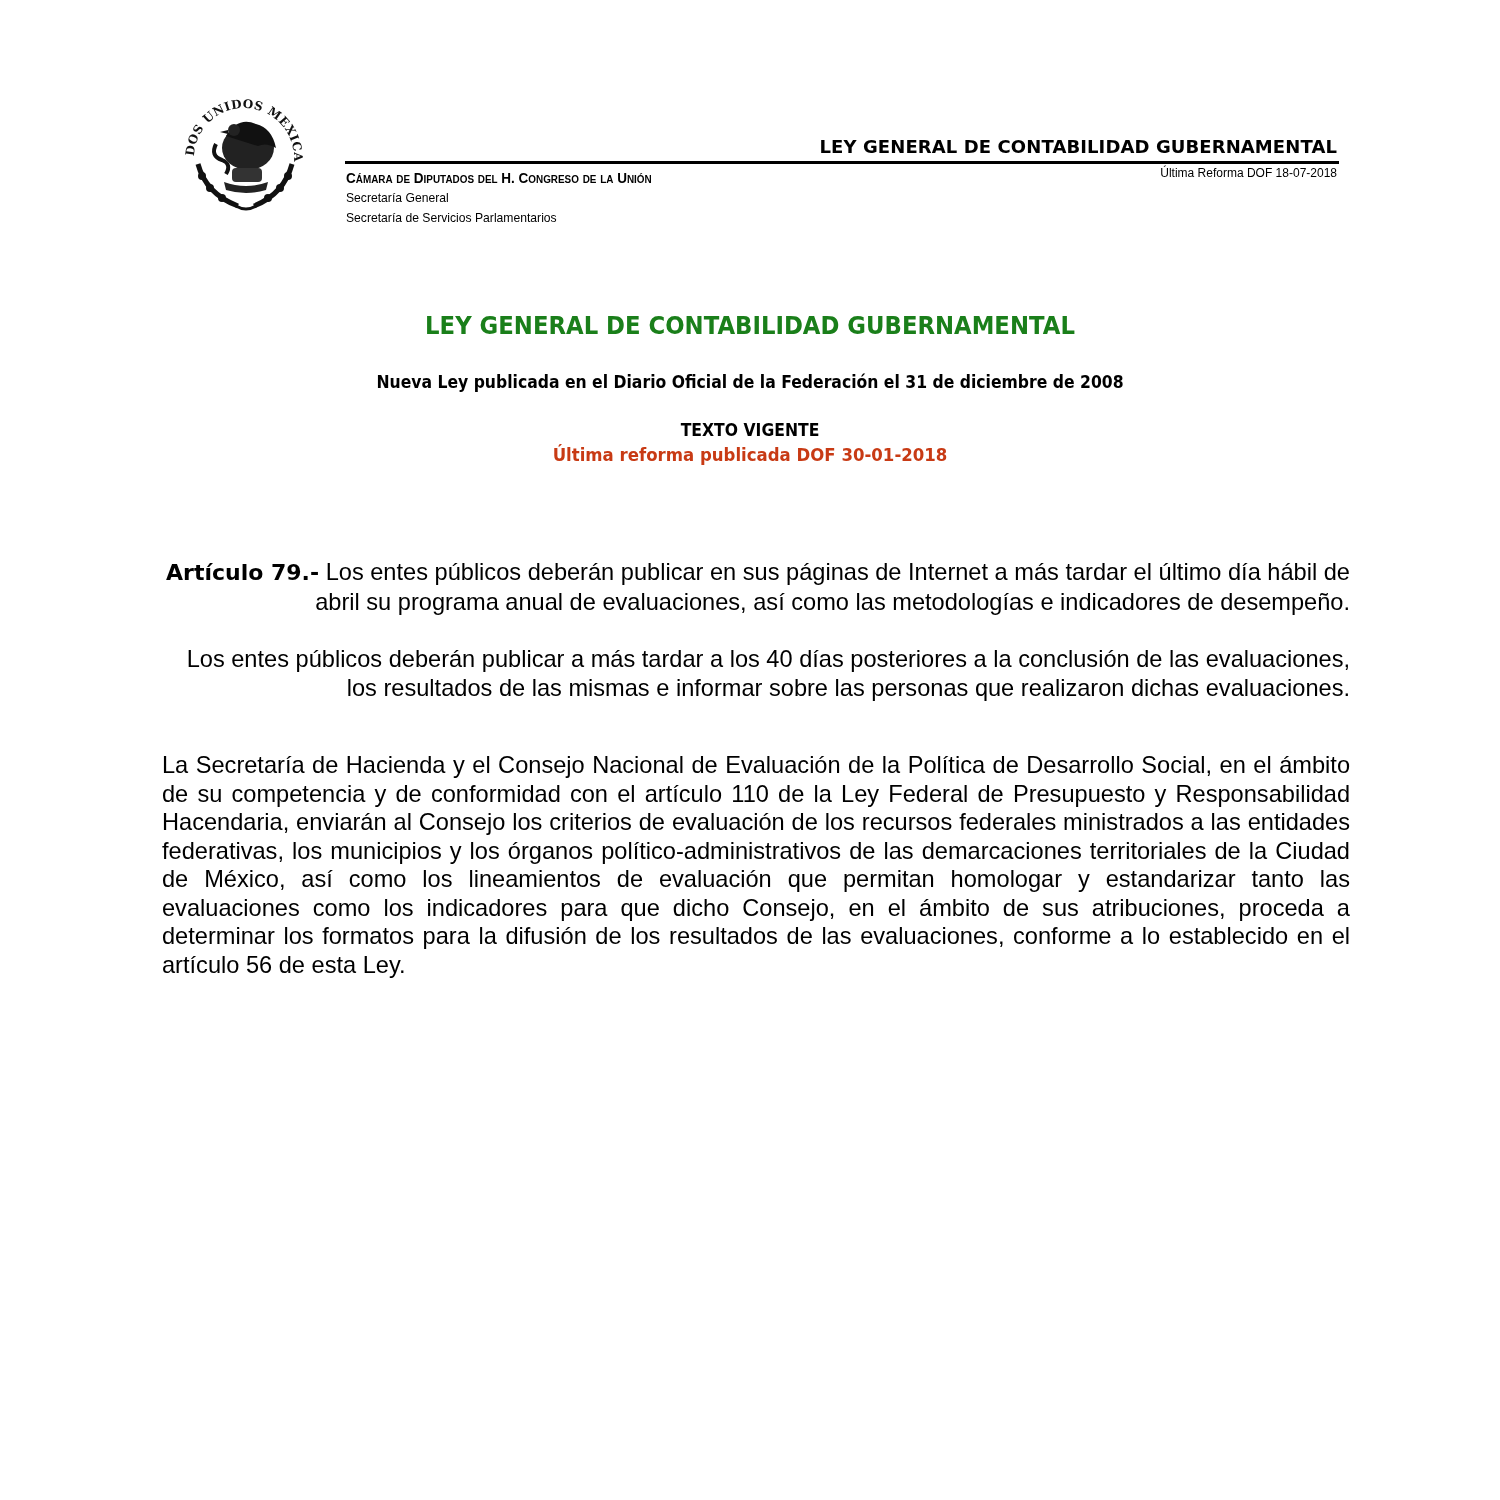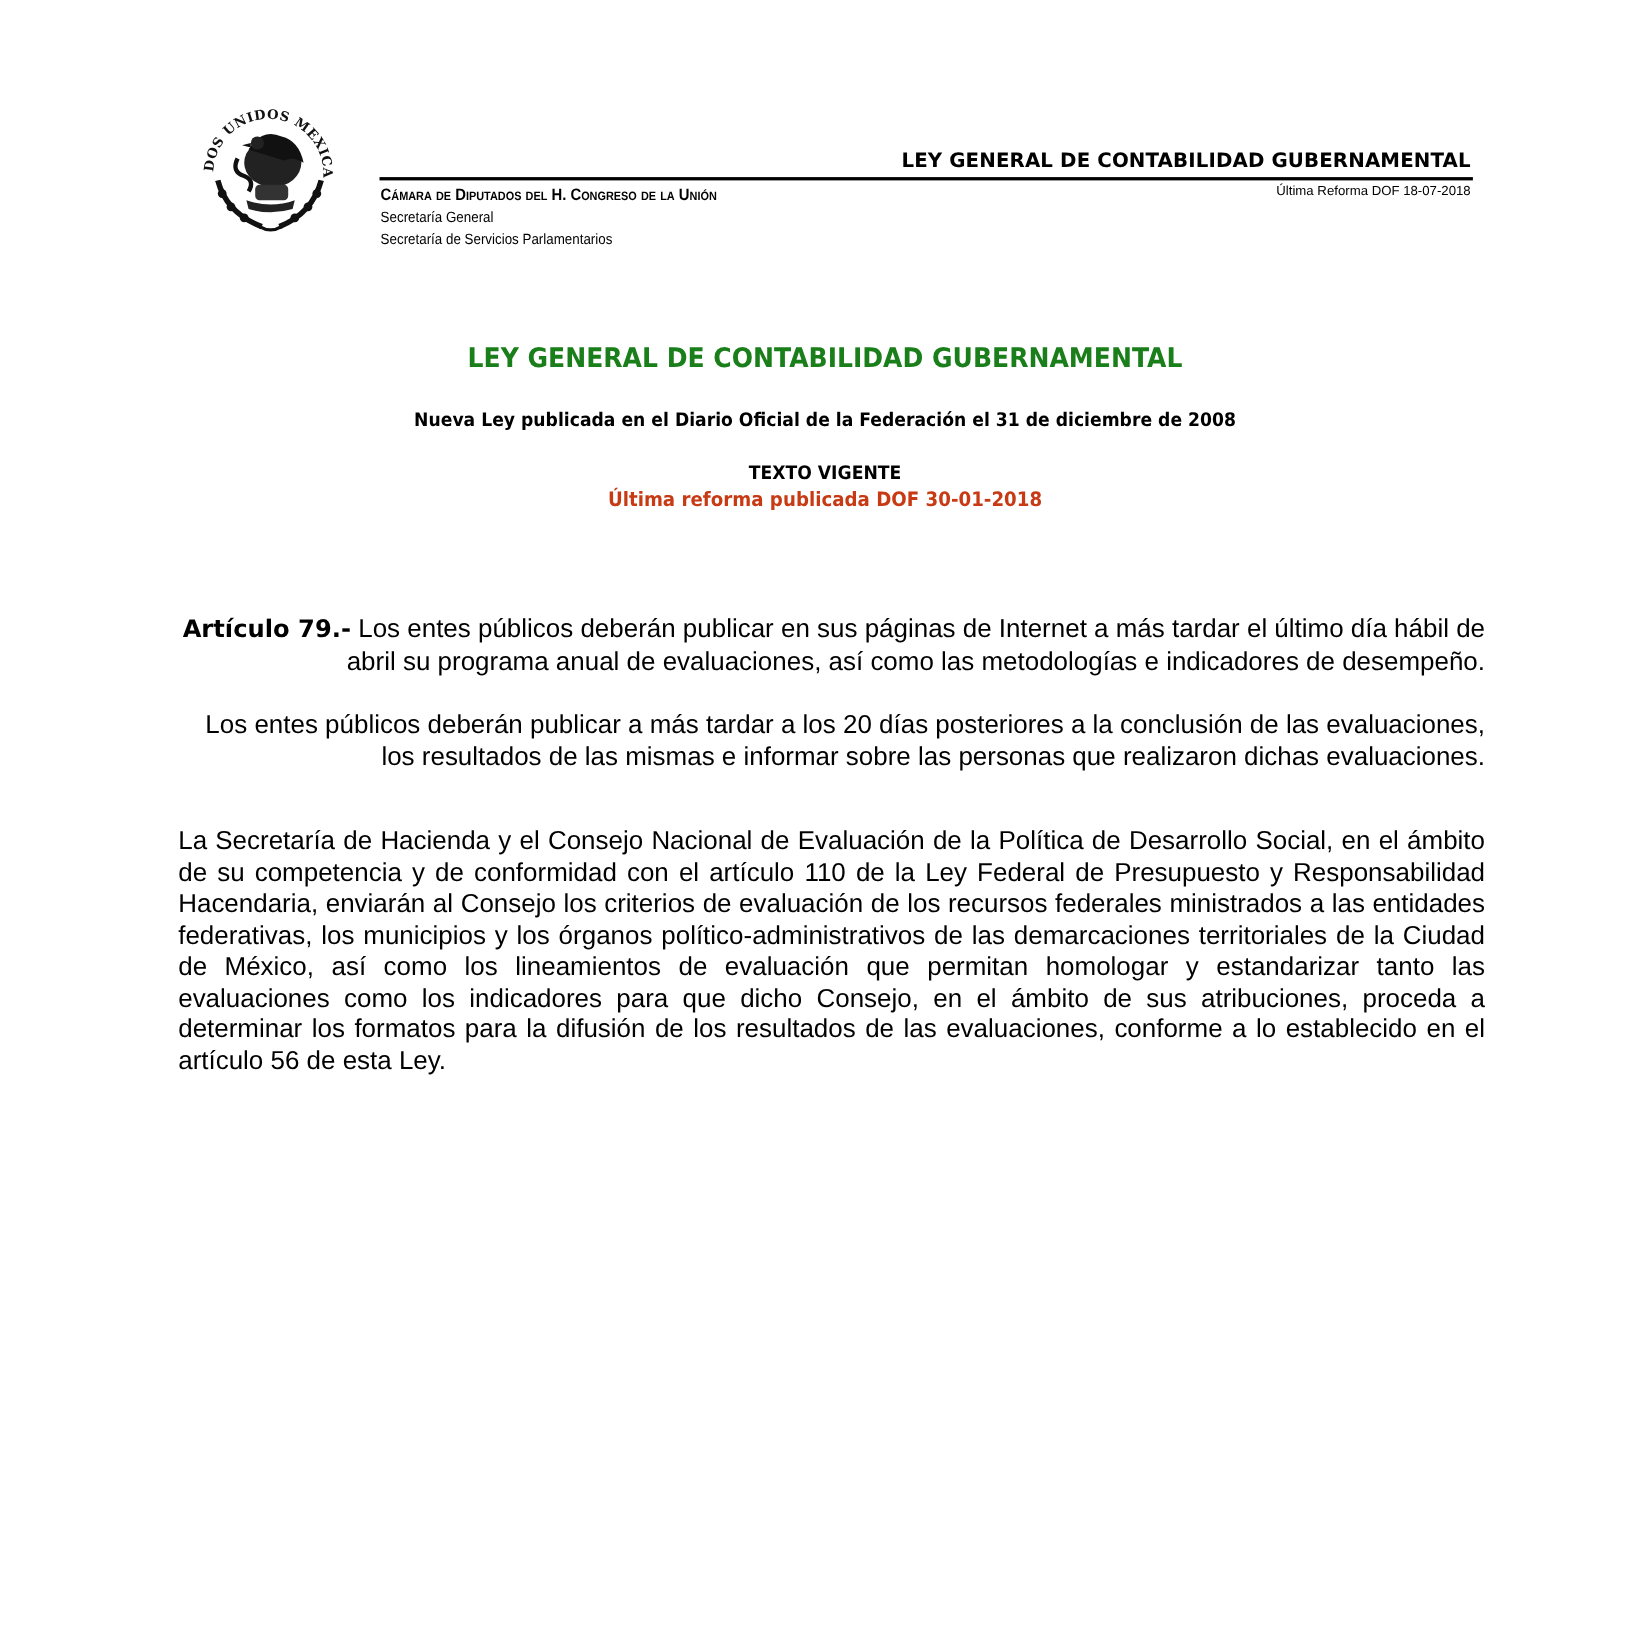--- a/index.html
+++ b/index.html
@@ -158,14 +158,14 @@
 <div class="header-reform">Última Reforma DOF 18-07-2018</div>
 
 <div class="center-block law-title">LEY GENERAL DE CONTABILIDAD GUBERNAMENTAL</div>
 <div class="center-block published">Nueva Ley publicada en el Diario Oficial de la Federación el 31 de diciembre de 2008</div>
 <div class="center-block vigente">TEXTO VIGENTE</div>
 <div class="center-block last-reform">Última reforma publicada DOF 30-01-2018</div>
 
 <div class="article p1">
   <span class="art-label">Artículo 79.-</span><span> Los entes públicos deberán publicar en sus páginas de Internet a más tardar el último día hábil de abril su programa anual de evaluaciones, así como las metodologías e indicadores de desempeño.</span>
 </div>
-<div class="article p2">Los entes públicos deberán publicar a más tardar a los 20 días posteriores a la conclusión de las evaluaciones, los resultados de las mismas e informar sobre las personas que realizaron dichas evaluaciones.</div>
+<div class="article p2">Los entes públicos deberán publicar a más tardar a los 40 días posteriores a la conclusión de las evaluaciones, los resultados de las mismas e informar sobre las personas que realizaron dichas evaluaciones.</div>
 <div class="article p3">La Secretaría de Hacienda y el Consejo Nacional de Evaluación de la Política de Desarrollo Social, en el ámbito de su competencia y de conformidad con el artículo 110 de la Ley Federal de Presupuesto y Responsabilidad Hacendaria, enviarán al Consejo los criterios de evaluación de los recursos federales ministrados a las entidades federativas, los municipios y los órganos político-administrativos de las demarcaciones territoriales de la Ciudad de México, así como los lineamientos de evaluación que permitan homologar y estandarizar tanto las evaluaciones como los indicadores para que dicho Consejo, en el ámbito de sus atribuciones, proceda a determinar los formatos para la difusión de los resultados de las evaluaciones, conforme a lo establecido en el artículo 56 de esta Ley.</div>
 
 </body></html>

